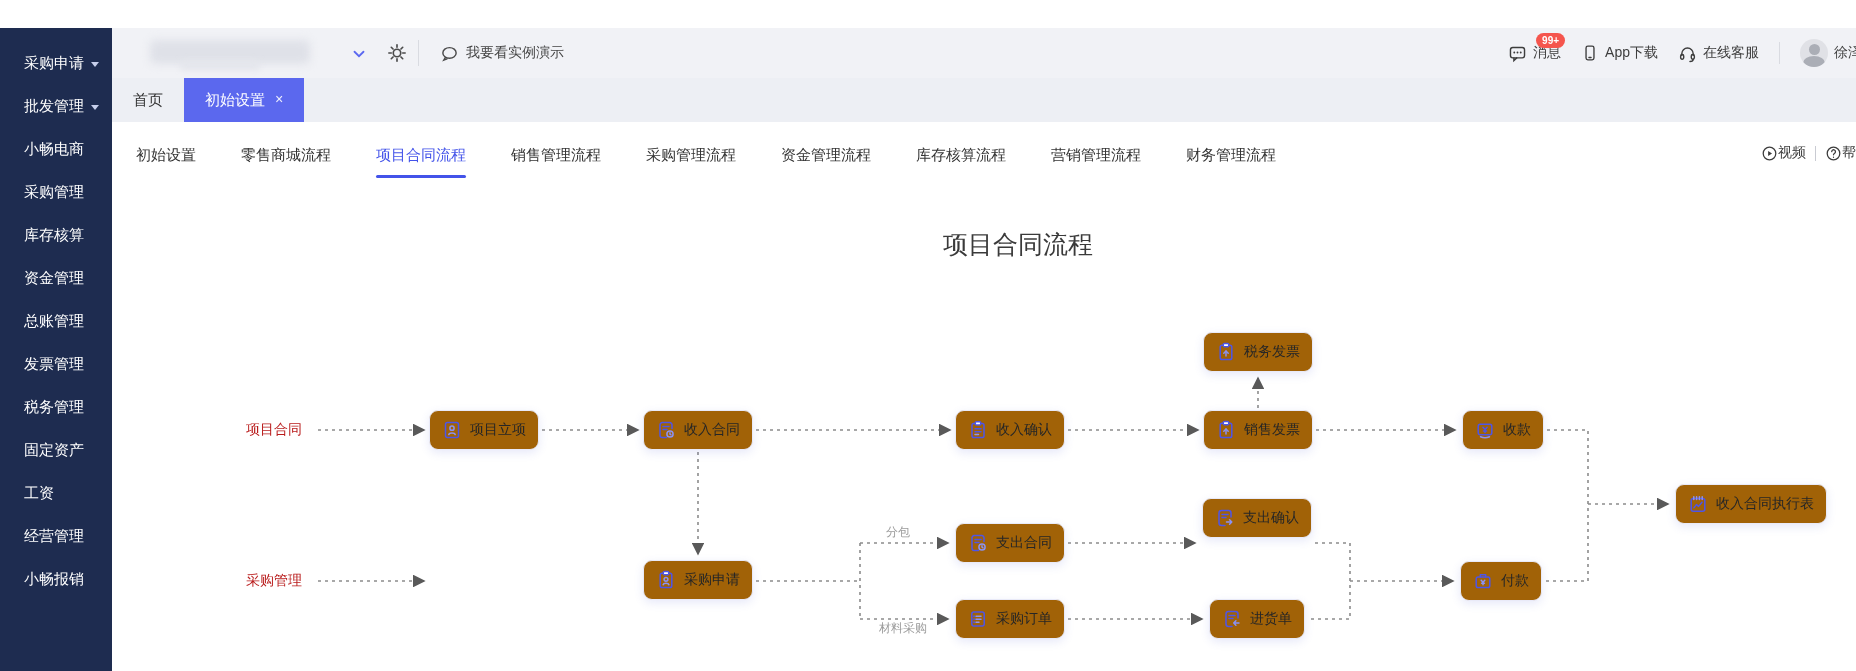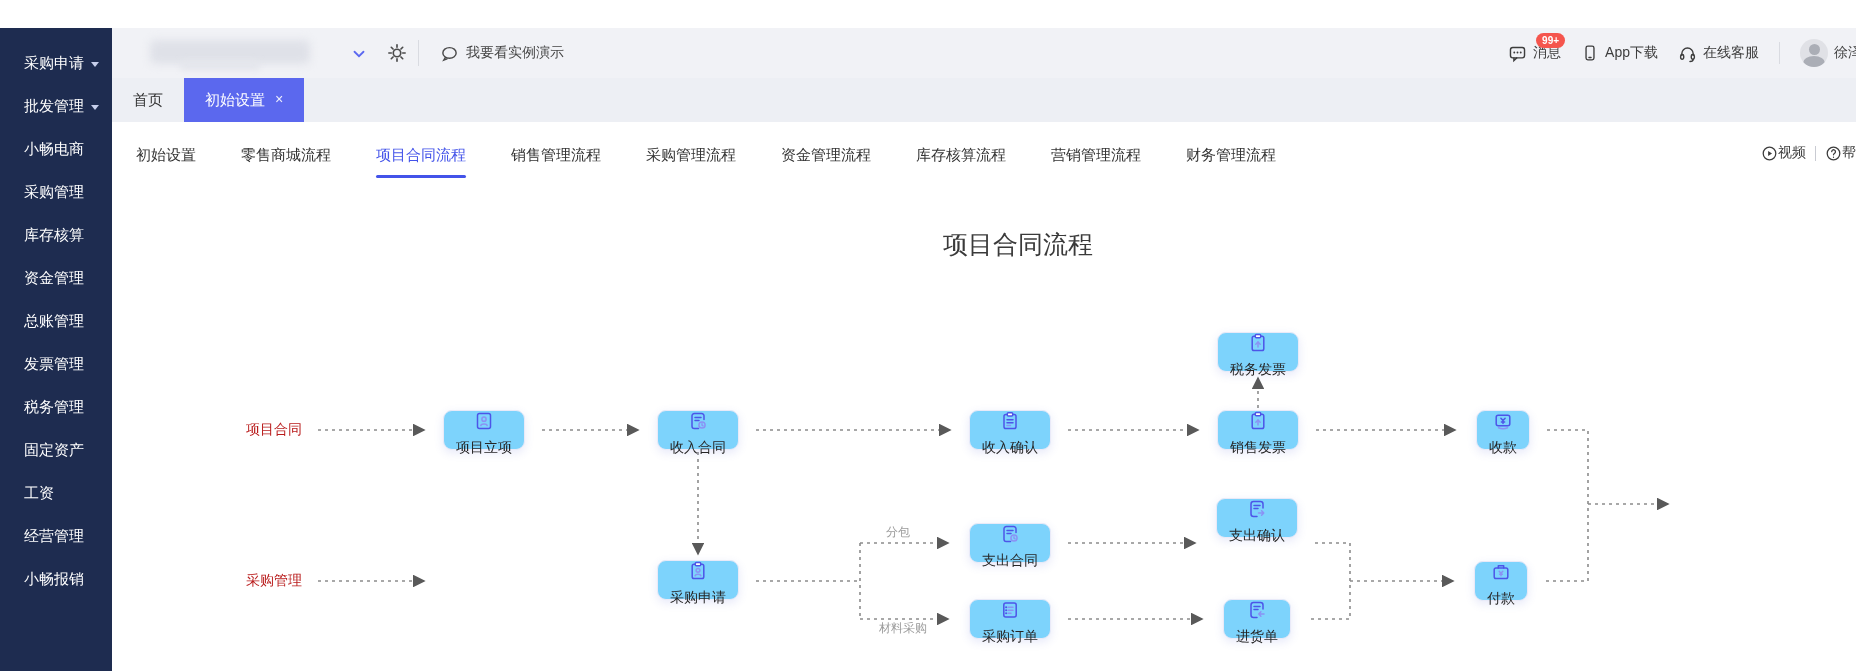--- a/index.html
+++ b/index.html
@@ -44,23 +44,23 @@
   .nav-tab.active{color:#4353e9;}
   .nav-tab.active:after{content:"";position:absolute;left:0;right:0;bottom:-13px;height:3px;border-radius:2px;background:#4353e9;}
   .nav-actions{position:absolute;right:-14px;top:22px;display:flex;align-items:center;gap:9px;font-size:14px;color:#3c3c3c;white-space:nowrap;}
   .nav-actions .sep{width:1px;height:15px;background:#c9cbd2;}
   .nav-act{display:flex;align-items:flex-end;cursor:pointer;}
   
   .flow-layer{position:absolute;left:0;top:0;width:1856px;height:671px;pointer-events:none;}
   .flow-title{position:absolute;left:1018px;top:244px;transform:translate(-50%,-50%);font-size:25px;color:#3a3a3a;white-space:nowrap;}
   .lane-label{position:absolute;font-size:14px;color:#b91c1c;transform:translateY(-50%);white-space:nowrap;}
   .flow-node{position:absolute;transform:translate(-50%,-50%);display:inline-flex;align-items:center;gap:8px;
-             height:38px;padding:0 12px;background:#7dd3fc;border:1px solid #e9eaf8;border-radius:9px;
+             height:38px;padding:0 12px;background:#a16207;border:1px solid #e9eaf8;border-radius:9px;
              box-shadow:0 3px 10px rgba(84,98,214,.14);font-size:14px;color:#262626;white-space:nowrap;
-             pointer-events:auto;cursor:pointer;flex-direction:column;}
+             pointer-events:auto;cursor:pointer;}
   .flow-node .nicon{width:20px;height:20px;flex:none;display:inline-flex;}
   .edge-label{position:absolute;transform:translate(-50%,-50%);font-size:12px;color:#9b9b9b;white-space:nowrap;}
   svg.connectors{position:absolute;left:0;top:0;}
 </style>
 </head>
 <body>
 
 <div class="top-strip"></div>
 
 <div class="app-header">
@@ -368,15 +368,25 @@
     <div class="flow-node" style="left: 1501px; top: 581px;">
       <span class="nicon">
         <svg width="20" height="20" viewBox="0 0 20 20" fill="none" stroke="#4d55e8" stroke-width="1.5" stroke-linecap="round" stroke-linejoin="round">
           <rect x="3.2" y="6" width="13.6" height="10.5" rx="1.8"></rect>
           <path d="M7.3 6V3.8h5.4V6"></path>
           <path d="M8.2 9.3l1.8 2 1.8-2M10 11.3v2.4M8.6 12.3h2.8" stroke="#8b92f4"></path>
         </svg>
       </span>
       <span>付款</span>
     </div>
+    <div class="flow-node" style="left: 1751px; top: 504px;">
+      <span class="nicon">
+        <svg width="20" height="20" viewBox="0 0 20 20" fill="none" stroke="#4d55e8" stroke-width="1.5" stroke-linecap="round" stroke-linejoin="round">
+          <rect x="3.2" y="4.5" width="13.6" height="12.8" rx="2"></rect>
+          <path d="M5.8 2.8v2.6M8.6 2.8v2.6M11.4 2.8v2.6M14.2 2.8v2.6" stroke="#8b92f4"></path>
+          <path d="M6 13.6l2.4-3 2.2 1.8 3.4-4.2"></path>
+        </svg>
+      </span>
+      <span>收入合同执行表</span>
+    </div>
     <div class="edge-label" style="left: 898px; top: 532px;">分包</div>
     <div class="edge-label" style="left: 903px; top: 628px;">材料采购</div>
   </div>
 
 </body></html>

